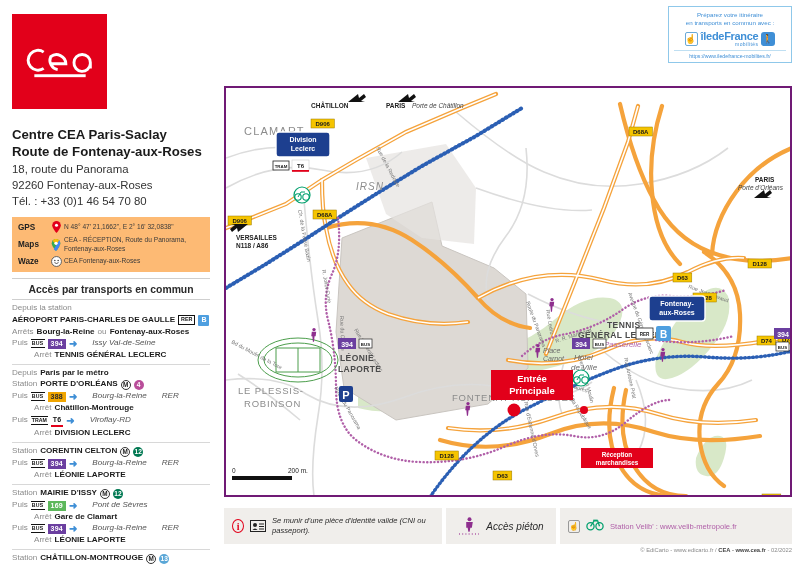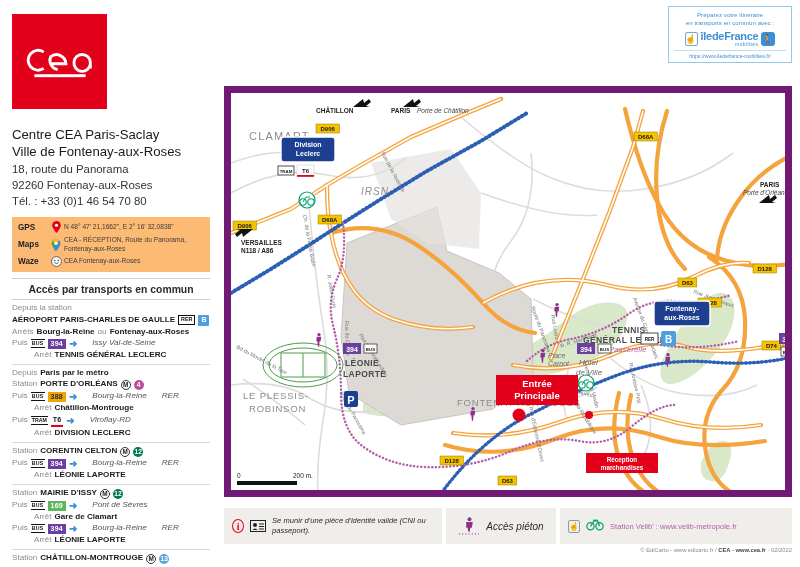--- a/index.html
+++ b/index.html
@@ -17,21 +17,21 @@
     position:absolute; left:0; top:0; width:222px; height:567px;
     background:#fff; padding:14px 12px 4px 12px;
   }
   #logo {
     width:95px; height:95px; background:#e2001a;
     display:flex; align-items:center; justify-content:center;
     margin-bottom:18px;
   }
   #logo svg { width:70px; height:46px; }
 
-  .addr-title { font-size:13.2px; font-weight:normal; color:#1a1a1a; line-height:1.28; }
+  .addr-title { font-size:13.2px; font-weight:bold; color:#1a1a1a; line-height:1.28; }
   .addr-line  { font-size:11.4px; color:#333; line-height:1.42; }
 
   
   #gpsbox {
     margin-top:8px; background:#fdba74; padding:4px 6px 5px 6px;
     display:grid; grid-template-columns:30px 16px 1fr; row-gap:3px;
     align-items:center;
   }
   .gps-lbl { font-size:8.2px; font-weight:bold; color:#222; }
   .gps-ico { display:flex; align-items:center; justify-content:center; }
@@ -86,21 +86,21 @@
   .circ.l13{ background:#5aa7d7; }
   .sq {
     display:inline-flex; align-items:center; justify-content:center;
     width:11px; height:11px; font-size:7px; font-weight:bold; color:#fff; border-radius:1px;
   }
   .sq.rerb { background:#4e9fe0; }
 
   
   #map {
     position:absolute; left:224px; top:86px; width:568px; height:411px;
-    background:#0f766e; border:7px solid #701a75; overflow:hidden;
+    background:#0f766e; border:2px solid #701a75; overflow:hidden;
   }
   #map svg { display:block; }
 
   
   #idfbox {
     position:absolute; right:8px; top:6px; width:124px;
     border:1px solid #8fc8ea; background:#fff; padding:4px 5px 3px 5px; text-align:center;
   }
   .idf-t { font-size:6.2px; color:#3f8fd6; line-height:1.35; }
   .idf-url { font-size:5.2px; color:#3f8fd6; border-top:1px solid #bfdff2; margin-top:3px; padding-top:2px; }
@@ -146,21 +146,21 @@
       <g fill="none" stroke="#ffffff" stroke-width="5">
         <path d="M32 14 A17 17 0 1 0 32 42"></path>
         <path d="M44 34 h26 A16 16 0 0 0 44 22 A16 16 0 0 0 56 44"></path>
         <path d="M112 42 v-10 a14 14 0 0 0 -28 0 a14 14 0 0 0 28 2"></path>
       </g>
       <rect x="16" y="52" width="88" height="5" fill="#ffffff"></rect>
     </svg>
   </div>
 
   <div class="addr-title">Centre CEA Paris-Saclay</div>
-  <div class="addr-title">Ville de Fontenay-aux-Roses</div>
+  <div class="addr-title">Route de Fontenay-aux-Roses</div>
   <div class="addr-line">18, route du Panorama</div>
   <div class="addr-line">92260 Fontenay-aux-Roses</div>
   <div class="addr-line">Tél. : +33 (0)1 46 54 70 80</div>
 
   <div id="gpsbox">
     <div class="gps-lbl">GPS</div>
     <div class="gps-ico">
       <svg width="9" height="12" viewBox="0 0 10 14">
           <path d="M5 0a5 5 0 00-5 5c0 3.8 5 9 5 9s5-5.2 5-9a5 5 0 00-5-5z" fill="#e2001a"></path>
           <circle cx="5" cy="5" r="1.8" fill="#fff"></circle>

